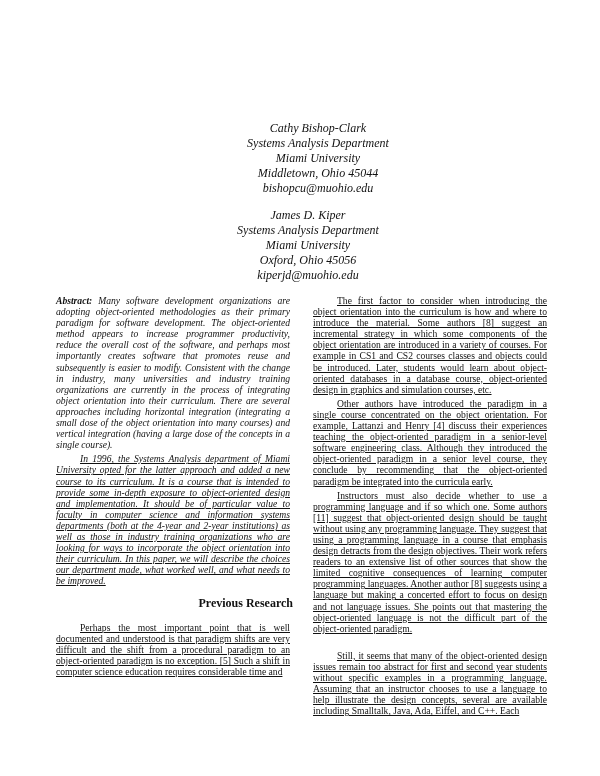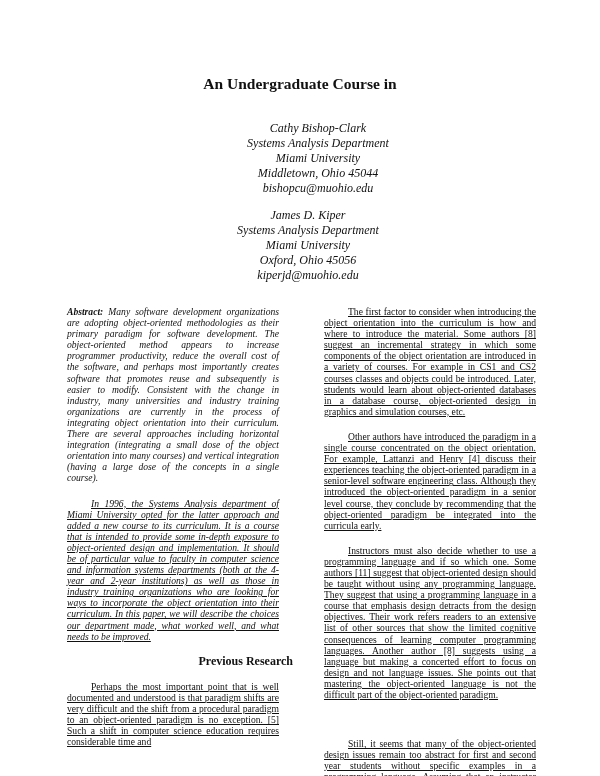--- a/index.html
+++ b/index.html
@@ -7,31 +7,30 @@
   .title { position: absolute; top: 74px; left: 0; width: 600px; text-align: center; font-weight: bold; font-size: 15.5px; line-height: 19px; }
   .author { position: absolute; left: 0; width: 600px; text-align: center; font-style: italic; font-size: 12px; line-height: 15px; }
   .author div { white-space: nowrap; }
   .a1 { top: 121px; left: 18px; }
   .a2 { top: 208px; left: 8px; }
   .col { position: absolute; top: 292px; font-size: 9.6px; line-height: 11.1px; text-align: justify; }
   .col-left { left: 53px; width: 240px; }
   .col-right { left: 310px; width: 240px; }
   .abstract { font-style: italic; }
   .abstract b { font-style: italic; font-weight: bold; }
-  p { margin: 14px; }
+  p { margin: 3px; }
   .indent { text-indent: 24px; text-decoration: underline; }
   .h2 { font-weight: bold; font-size: 12px; margin: 12px 0 12px 0; text-align: right; }
   .gap { height: 10px; }
 </style>
 </head>
 <body>
 
 <div>
   <div class="title">
-    <div>An Undergraduate Course in</div>
   </div>
 
   <div class="author a1">
     <div>Cathy Bishop-Clark</div>
     <div>Systems Analysis Department</div>
     <div>Miami University</div>
     <div>Middletown, Ohio 45044</div>
     <div>bishopcu@muohio.edu</div>
   </div>
 

